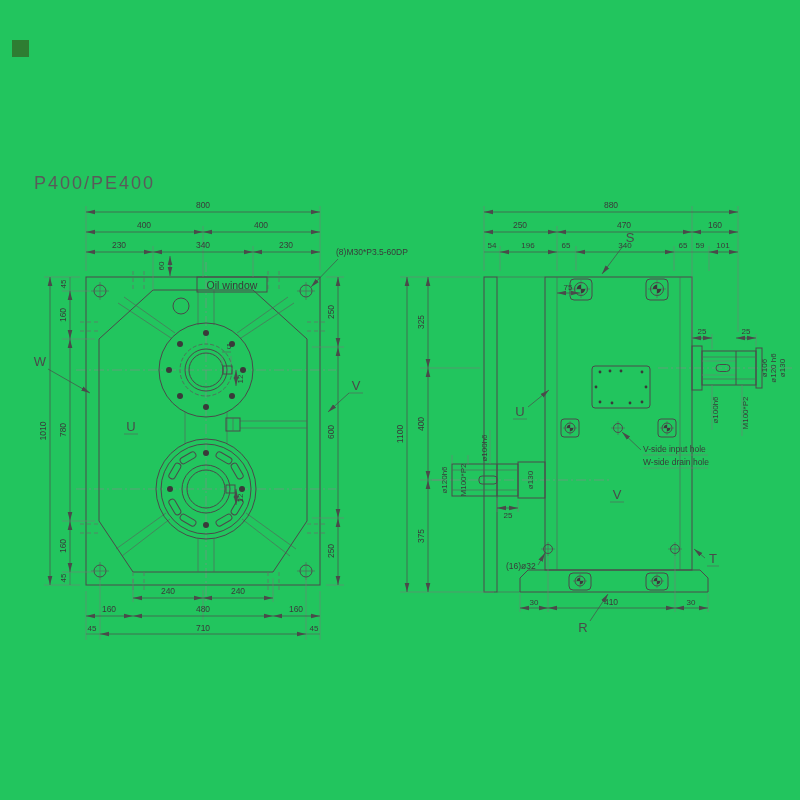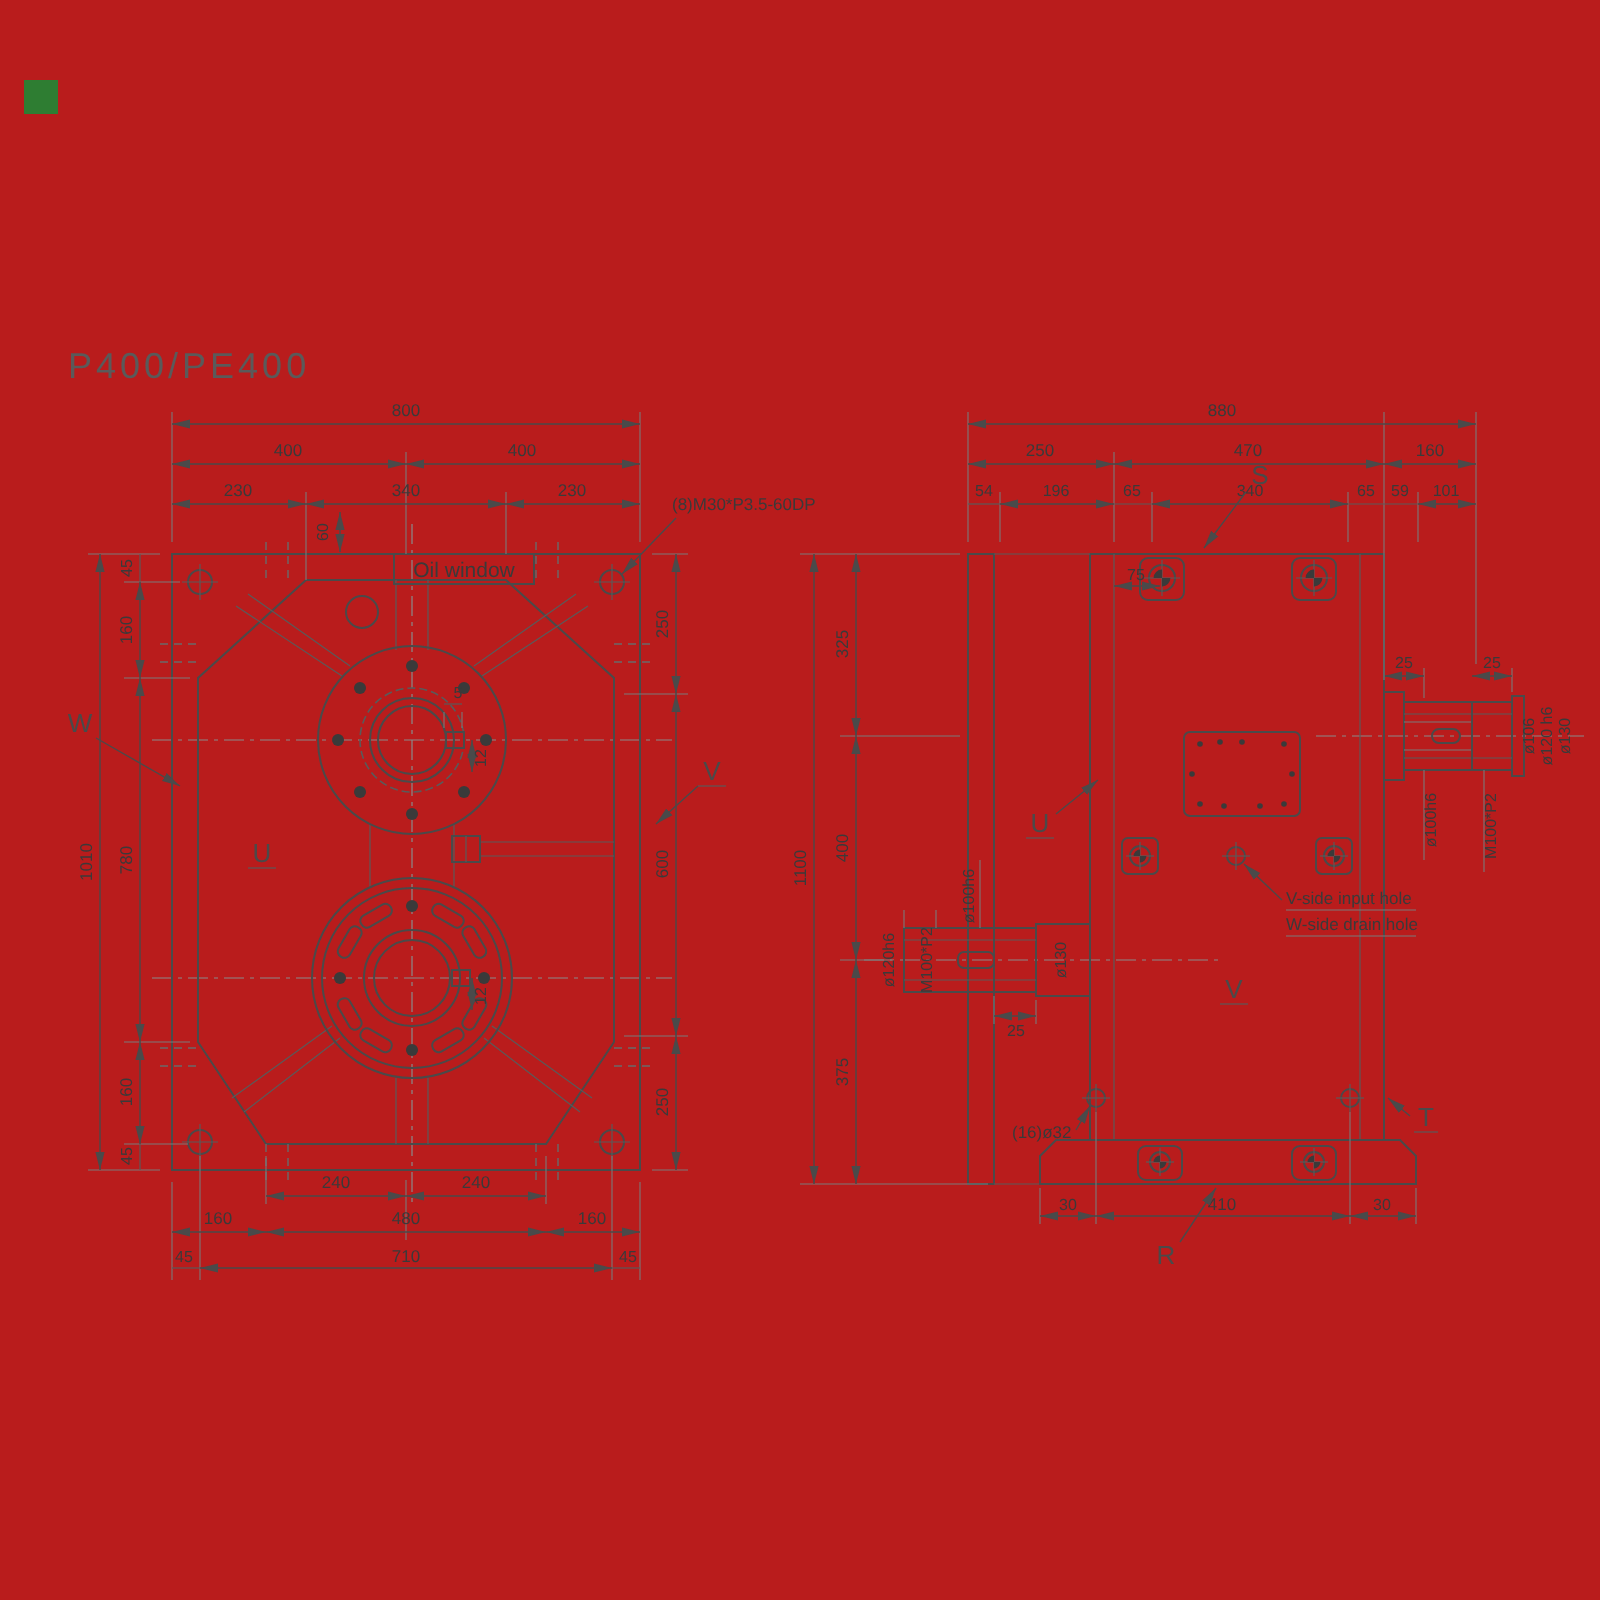--- a/index.html
+++ b/index.html
@@ -1,16 +1,16 @@
 <!DOCTYPE html>
 <html><head>
 <meta charset="utf-8">
 <style>
   html,body{margin:0;padding:0;background:#fff;}
-  #stage{position:relative;width:800px;height:800px;background:#b91c1c;overflow:hidden;}
+  #stage{position:relative;width:800px;height:800px;background:#22c55e;overflow:hidden;}
   svg{position:absolute;left:0;top:0;}
   .ln{stroke:#4a4a4a;stroke-width:1;fill:none;}
   .lt{stroke:#5a5a5a;stroke-width:0.6;fill:none;}
   .tn{stroke:#7a7a7a;stroke-width:0.55;fill:none;}
   .dm{stroke:#4a4a4a;stroke-width:0.7;fill:none;marker-start:url(#arr);marker-end:url(#arr);}
   .d1{stroke:#4a4a4a;stroke-width:0.7;fill:none;marker-end:url(#arr);}
   .cl{stroke:#8a8a8a;stroke-width:0.6;fill:none;stroke-dasharray:10 3 2 3;}
   .dash{stroke:#6a6a6a;stroke-width:0.7;fill:none;stroke-dasharray:4 3;}
   .dsh2{stroke:#5a5a5a;stroke-width:0.8;fill:none;stroke-dasharray:4 2;}
   .fdot{fill:#3a3a3a;stroke:none;}

